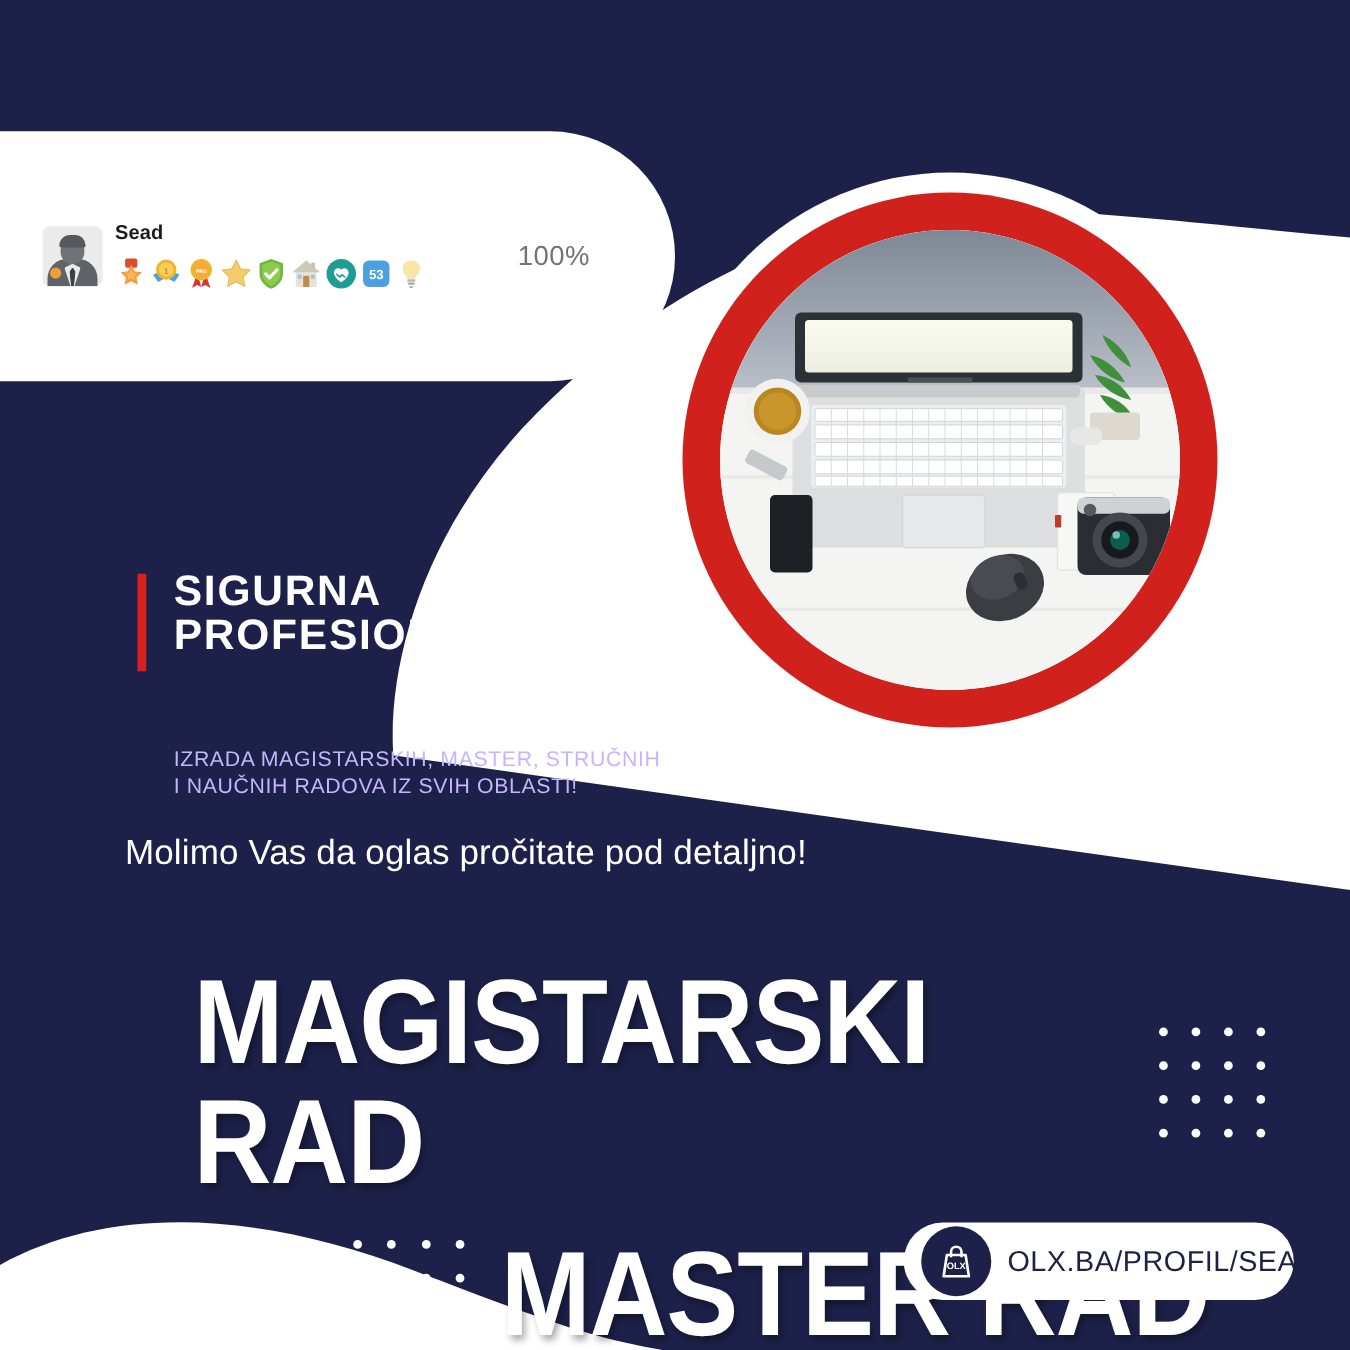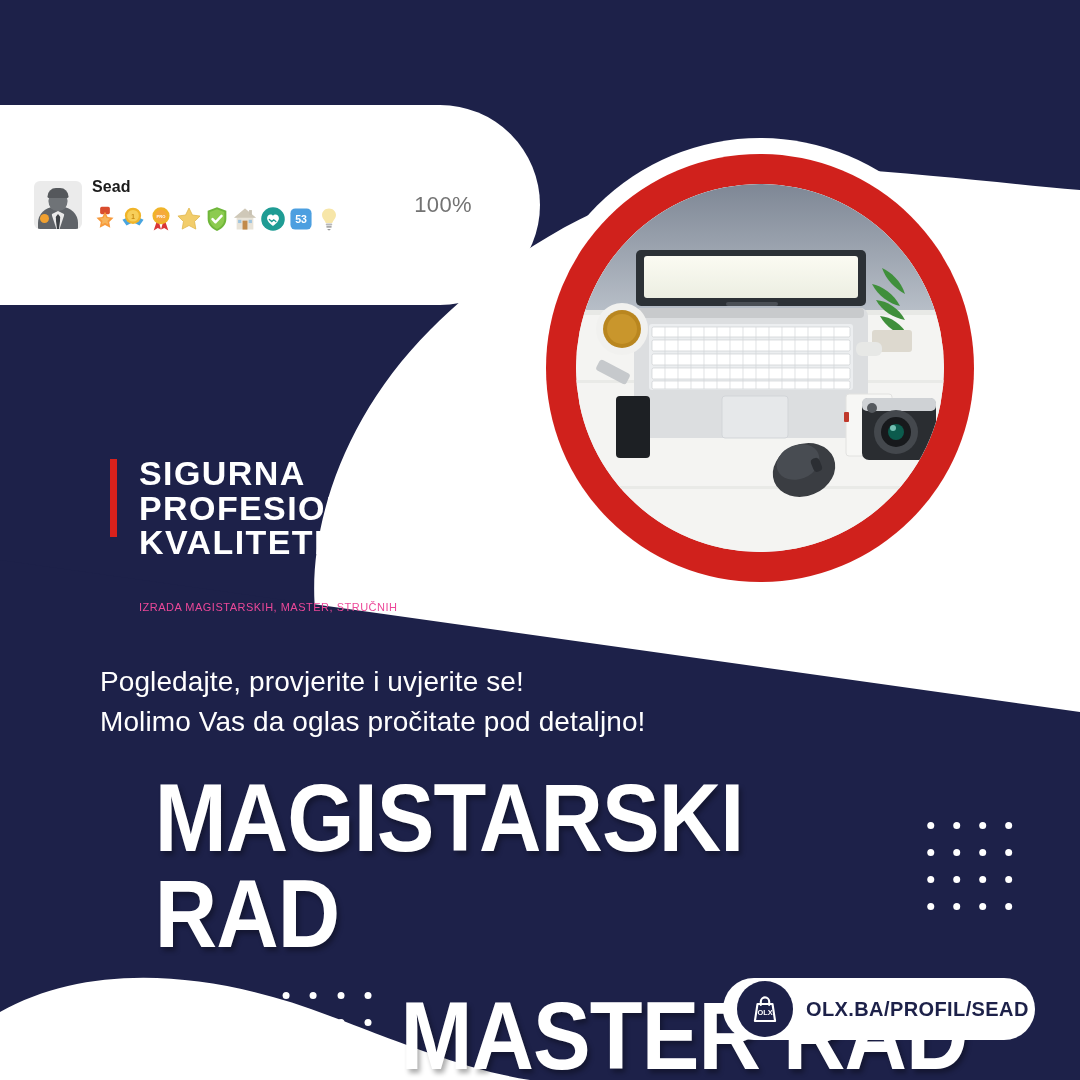--- a/index.html
+++ b/index.html
@@ -90,22 +90,22 @@
     background:#d8211c;z-index:4;
   }
   .claims{
     position:absolute;left:139px;top:456px;z-index:4;
     color:#ffffff;
   }
   .claims .line{
     font-size:34px;letter-spacing:1.4px;line-height:34.5px;font-weight:700;
   }
   .subclaim{
-    position:absolute;left:139px;top:597px;z-index:4;color:#ec4899;
-    font-size:11px;letter-spacing:.5px;line-height:21px;font-weight:400;
+    position:absolute;left:139px;top:597px;z-index:4;color:#c4b5fd;
+    font-size:17px;letter-spacing:.5px;line-height:21px;font-weight:400;
   }
   .invite{
     position:absolute;left:100px;top:662px;z-index:4;color:#ffffff;
     font-size:28px;line-height:40px;font-weight:400;letter-spacing:.1px;
   }
 
   
   .title-wrap{position:absolute;left:0;top:770px;width:1080px;z-index:4;}
   .title-line{
     display:flex;align-items:center;
@@ -132,21 +132,21 @@
     position:absolute;left:723px;top:978px;width:312px;height:62px;
     background:#ffffff;border-radius:34px;display:flex;align-items:center;
     z-index:7;
   }
   .olx-circle{
     width:56px;height:56px;border-radius:50%;background:#1d2149;
     margin-left:14px;flex:0 0 56px;
     display:flex;align-items:center;justify-content:center;
   }
   .url-text{
-    margin-left:13px;font-size:20px;font-weight:bold;color:#1d2149;
+    margin-left:13px;font-size:23px;font-weight:normal;color:#1d2149;
     letter-spacing:.4px;
   }
 </style>
 </head>
 <body>
 
 <div id="poster">
 
   <svg class="bg-layer" viewBox="0 0 1080 1080" preserveAspectRatio="none" aria-hidden="true">
     <rect x="0" y="0" width="1080" height="1080" fill="#1d2149"></rect>
@@ -336,29 +336,28 @@
       <ellipse cx="222" cy="278" rx="22" ry="17" fill="#484c52" transform="rotate(-22 222 278)"></ellipse>
       <rect x="236" y="274" width="9" height="14" rx="4" fill="#2b2e33" transform="rotate(-22 240 281)"></rect>
     </svg>
   </div>
 
   <div class="accent-bar"></div>
 
   <div class="claims">
     <div class="line">SIGURNA</div>
     <div class="line">PROFESIONALNA</div>
-    <div class="line">KVALITETNA</div>
   </div>
 
   <div class="subclaim">
     <div>IZRADA MAGISTARSKIH, MASTER, STRUČNIH</div>
+    <div>I NAUČNIH RADOVA IZ SVIH OBLASTI!</div>
   </div>
 
   <div class="invite">
-    <div>Pogledajte, provjerite i uvjerite se!</div>
     <div>Molimo Vas da oglas pročitate pod detaljno!</div>
   </div>
 
   <div class="title-wrap">
     <div class="title-line t1">
       <span>MAGISTARSKI RAD</span>
       <span class="dots dots-after">
         <i></i>
           <i></i>
           <i></i>

